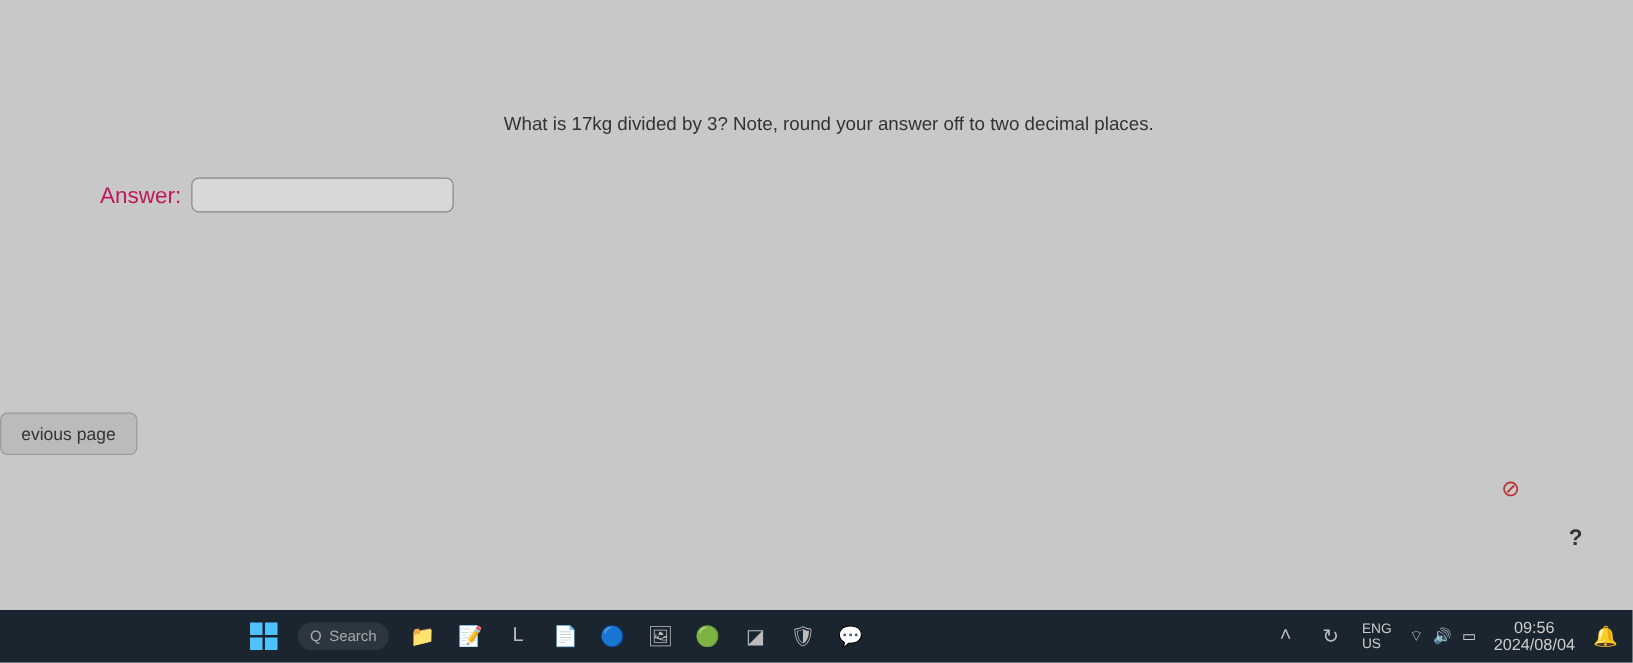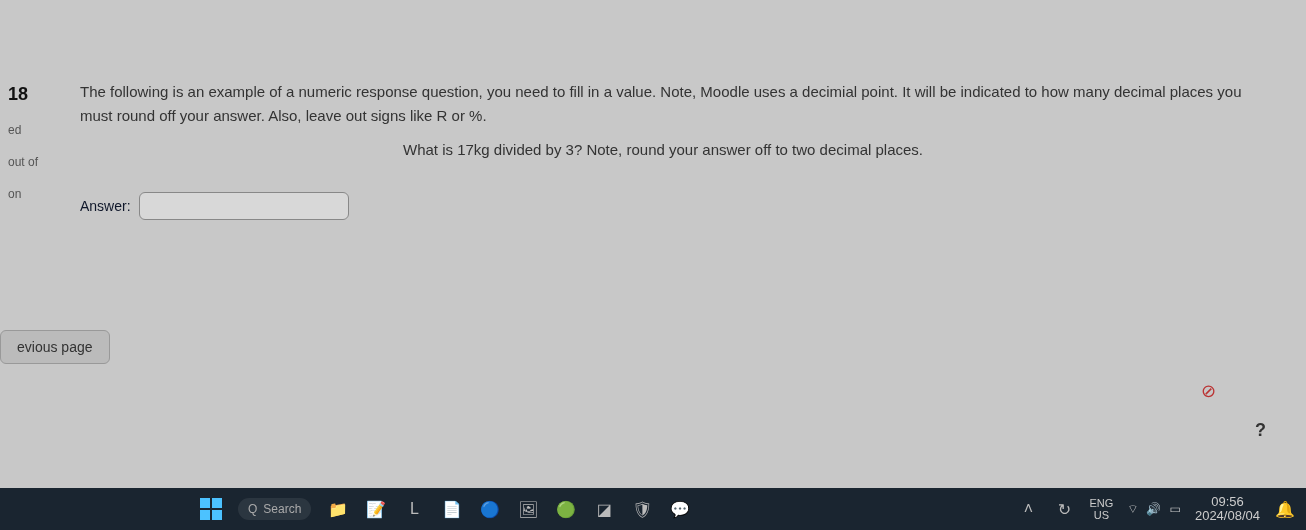--- a/index.html
+++ b/index.html
@@ -44,21 +44,21 @@
       color: #333;
     }
     .q-text { margin-bottom: 10px; }
     .q-prompt { margin-top: 8px; text-align: center; }
     .answer-row {
       margin-top: 30px;
       display: flex;
       align-items: center;
       gap: 8px;
     }
-    .answer-label { font-size: 14px; color: #0f172a; }
+    .answer-label { font-size: 18px; color: #be185d; }
     .answer-input {
       width: 210px;
       height: 28px;
       border: 1px solid #888;
       border-radius: 6px;
       padding: 4px 8px;
       font-size: 14px;
       background: #d8d8d8;
     }
     .nav-row {
@@ -151,46 +151,37 @@
       font-size: 16px;
       color: #bbb;
     }
     .taskbar-right {
       display: flex;
       align-items: center;
       gap: 14px;
       margin-left: auto;
     }
     .lang-block {
-      text-align: center;
       line-height: 1.1;
       font-size: 11px;
     }
     .clock-block {
       text-align: center;
       line-height: 1.1;
       font-size: 13px;
     }
     .sys-icons { display: flex; gap: 8px; align-items: center; }
   </style>
 </head>
 <body>
 
 <div class="content">
 
-  <div class="question-sidebar">
-    <div class="q-number">18</div>
-    <div class="q-status">ed</div>
-    <div class="q-status">out of</div>
-    <div class="q-status"></div>
-    <div class="q-status">on</div>
-  </div>
 
   <div class="question-body">
-    <p class="q-text">The following is an example of a numeric response question, you need to fill in a value. Note, Moodle uses a decimial point. It will be indicated to how many decimal places you must round off your answer. Also, leave out signs like R or %.</p>
     <p class="q-prompt">What is 17kg divided by 3? Note, round your answer off to two decimal places.</p>
 
     <div class="answer-row">
       <span class="answer-label">Answer:</span>
       <input class="answer-input" type="text" style="">
     </div>
   </div>
 
   <div class="nav-row">
     <button class="btn btn-prev">evious page</button>

